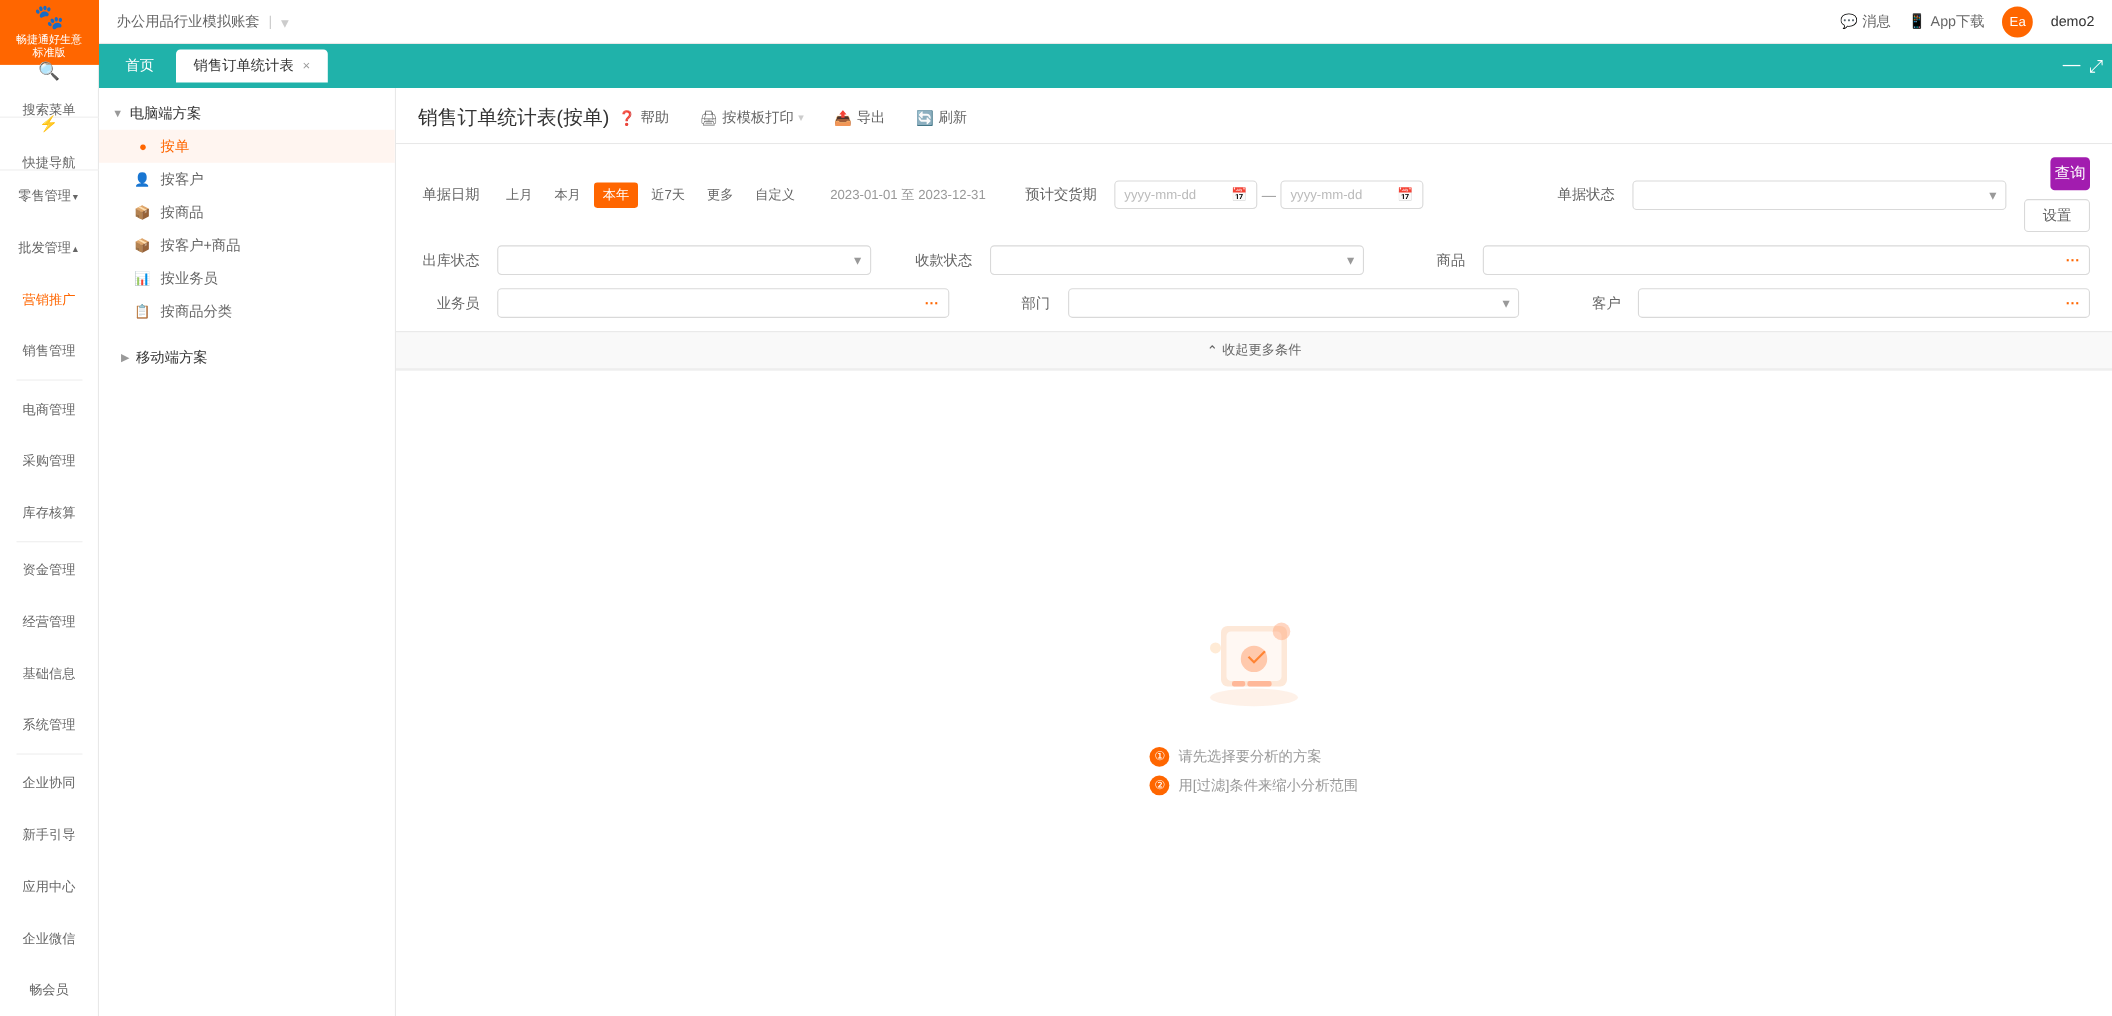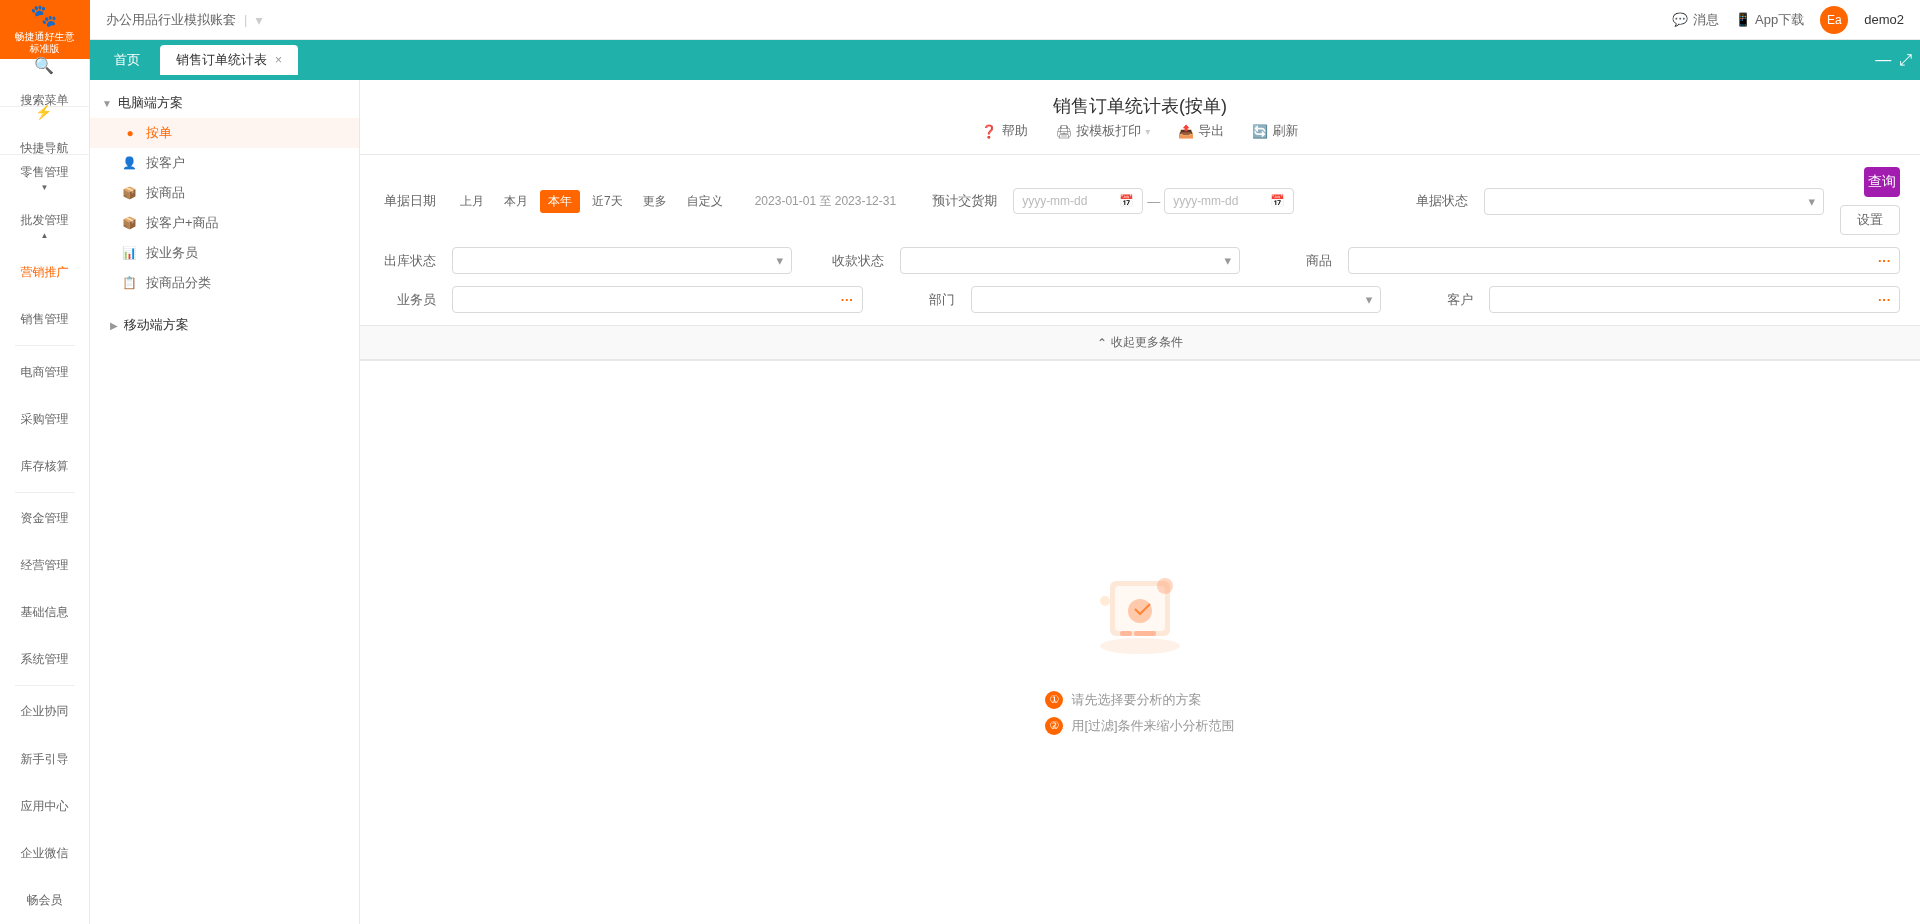--- a/index.html
+++ b/index.html
@@ -4,21 +4,21 @@
   <style>
     * { margin: 0; padding: 0; box-sizing: border-box; }
     body { font-family: 'Microsoft YaHei', sans-serif; font-size: 13px; background: #f5f5f5; color: #333; width: 1920px; height: 924px; overflow: hidden; display: flex; }
 
     
     .sidebar { width: 90px; background: #fff; border-right: 1px solid #e8e8e8; display: flex; flex-direction: column; align-items: center; height: 924px; flex-shrink: 0; }
     .sidebar-logo { width: 90px; height: 60px; background: #ff6600; display: flex; flex-direction: column; align-items: center; justify-content: center; color: #fff; font-size: 10px; cursor: pointer; }
     .sidebar-logo .logo-icon { font-size: 22px; margin-bottom: 2px; }
     .sidebar-search { width: 90px; height: 48px; display: flex; flex-direction: column; align-items: center; justify-content: center; font-size: 12px; color: #666; border-bottom: 1px solid #eee; cursor: pointer; }
     .sidebar-quick { width: 90px; height: 48px; display: flex; flex-direction: column; align-items: center; justify-content: center; font-size: 12px; color: #666; border-bottom: 1px solid #eee; cursor: pointer; }
-    .sidebar-nav-item { width: 66px; height: 48px; display: flex; flex-direction: column; align-items: center; justify-content: center; font-size: 12px; color: #666; cursor: pointer; position: relative; }
+    .sidebar-nav-item { width: 66px; height: 48px; display: flex; flex-direction: row; align-items: center; justify-content: center; font-size: 12px; color: #666; cursor: pointer; position: relative; }
     .sidebar-nav-item.active { color: #ff6600; }
     .sidebar-nav-item .arrow { font-size: 8px; margin-top: 2px; }
     .sidebar-divider { width: 60px; height: 1px; background: #eee; margin: 2px 0; }
 
     
     .main { flex: 1; display: flex; flex-direction: column; height: 924px; overflow: hidden; }
 
     
     .topbar { height: 40px; background: #fff; border-bottom: 1px solid #e8e8e8; display: flex; align-items: center; padding: 0 16px; justify-content: space-between; flex-shrink: 0; }
     .topbar-left { display: flex; align-items: center; gap: 8px; font-size: 13px; color: #666; }
@@ -53,21 +53,21 @@
     .solution-item .item-icon { width: 16px; height: 16px; display: flex; align-items: center; justify-content: center; font-size: 12px; color: #999; }
     .solution-item.active .item-icon { color: #ff6600; }
 
     .sub-section { padding: 4px 0; }
     .sub-section-header { padding: 6px 12px 6px 20px; display: flex; align-items: center; gap: 6px; font-size: 13px; color: #333; cursor: pointer; }
 
     
     .right-panel { flex: 1; display: flex; flex-direction: column; overflow: hidden; background: #f5f5f5; }
 
     
-    .page-header { padding: 14px 20px 10px; background: #fff; border-bottom: 1px solid #e8e8e8; display: flex; align-items: center; justify-content: flex-start; flex-shrink: 0; flex-direction: column; }
+    .page-header { padding: 14px 20px 10px; background: #fff; border-bottom: 1px solid #e8e8e8; display: flex; align-items: center; justify-content: flex-start; flex-shrink: 0; }
     .page-title { font-size: 18px; font-weight: 500; color: #333; }
     .page-actions { display: flex; align-items: center; gap: 12px; }
     .page-actions .action-btn { display: flex; align-items: center; gap: 4px; color: #666; cursor: pointer; font-size: 13px; padding: 4px 8px; border-radius: 4px; }
     .page-actions .export-btn { display: flex; align-items: center; gap: 4px; }
     .filter-row { display: flex; align-items: center; gap: 16px; margin-bottom: 12px; flex-wrap: nowrap; }
     .filter-row:last-child { margin-bottom: 0; }
 
     .filter-label { color: #666; font-size: 13px; white-space: nowrap; min-width: 56px; text-align: right; }
 
     .date-shortcuts { display: flex; align-items: center; gap: 4px; }

